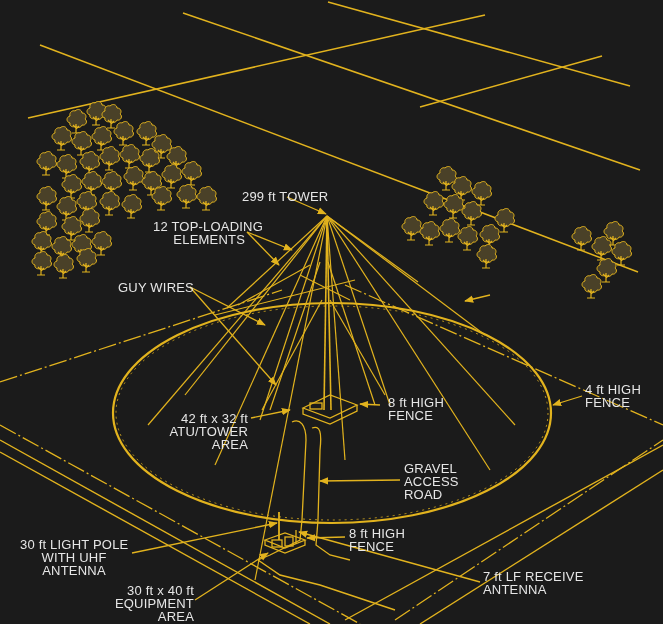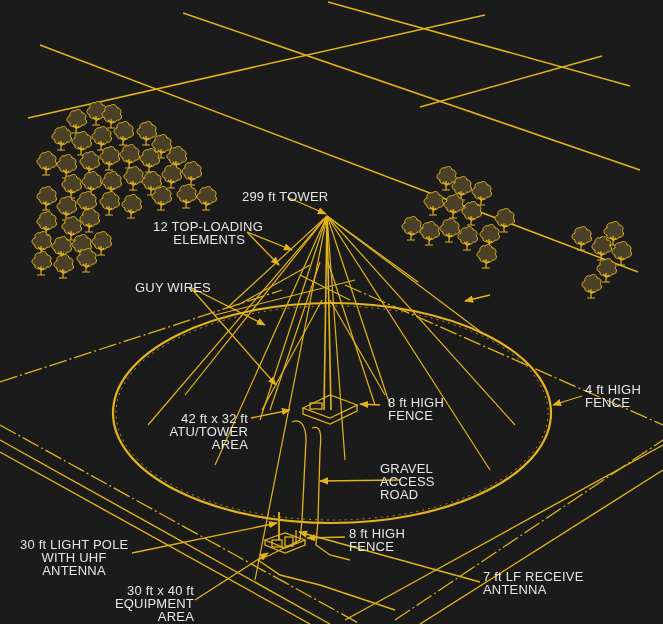--- a/index.html
+++ b/index.html
@@ -188,37 +188,37 @@
   </g>
 </svg>
 
 <div class="lbl" style="left:242px; top:190px;">
   <span class="ln">299 ft TOWER</span>
 </div>
 <div class="lbl r" style="left:153px; top:220px; width:92px;">
   <span class="ln">12 TOP-LOADING</span>
   <span class="ln">ELEMENTS</span>
 </div>
-<div class="lbl" style="left:118px; top:281px;margin-left:17px;">
+<div class="lbl" style="left:118px; top:281px;">
   <span class="ln">GUY WIRES</span>
 </div>
 <div class="lbl" style="left:585px; top:383px;">
   <span class="ln">4 ft HIGH</span>
   <span class="ln">FENCE</span>
 </div>
 <div class="lbl" style="left:388px; top:396px;">
   <span class="ln">8 ft HIGH</span>
   <span class="ln">FENCE</span>
 </div>
 <div class="lbl r" style="left:160px; top:412px; width:88px;">
   <span class="ln">42 ft x 32 ft</span>
   <span class="ln">ATU/TOWER</span>
   <span class="ln">AREA</span>
 </div>
-<div class="lbl" style="left:380px; top:462px;">
+<div class="lbl" style="left:404px; top:462px;">
   <span class="ln">GRAVEL</span>
   <span class="ln">ACCESS</span>
   <span class="ln">ROAD</span>
 </div>
 <div class="lbl r" style="left:20px; top:538px; width:108px;text-align:center;">
   <span class="ln">30 ft LIGHT POLE</span>
   <span class="ln">WITH UHF</span>
   <span class="ln">ANTENNA</span>
 </div>
 <div class="lbl" style="left:349px; top:527px;">

